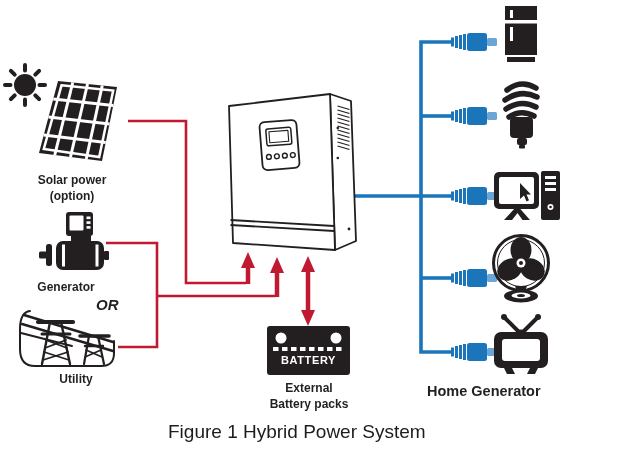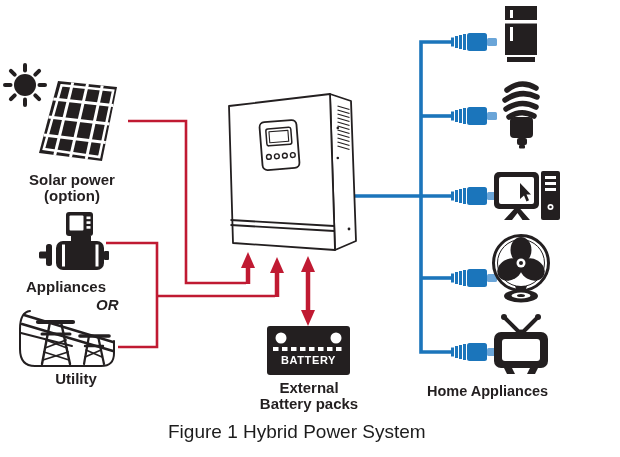--- a/index.html
+++ b/index.html
@@ -6,21 +6,21 @@
     --red:#c01a32; --blue:#1b75bb; --blue_light:#6aa5d8; --ink:#231f20;
   }
   html,body{margin:0;padding:0;background:#fff;}
   #canvas{
     position:relative;width:620px;height:457px;background:#fff;overflow:hidden;
     font-family:"Liberation Sans",sans-serif;
   }
   svg{position:absolute;left:0;top:0;}
   .label{
     position:absolute;font-weight:bold;color:var(--ink);
-    text-align:center;font-size:15px;line-height:16px;white-space:nowrap;
+    text-align:center;font-size:12px;line-height:16px;white-space:nowrap;
   }
   .label .line{display:block;}
   .or{font-style:italic;font-weight:600;font-size:15px;text-align:center;}
   .battery-badge{
     position:absolute;left:267px;top:354px;width:83px;text-align:center;
     color:#ffffff;font-weight:bold;font-size:11px;letter-spacing:.6px;
   }
   .caption{
     position:absolute;left:156px;top:421px;font-size:19px;font-weight:normal;
     color:#1c1c1c;white-space:nowrap;margin-left:12px;
@@ -252,30 +252,30 @@
       <polygon points="504,368 512,368 515,374 507,374" fill="var(--ink)"></polygon>
       <polygon points="530,368 538,368 535,374 527,374" fill="var(--ink)"></polygon>
     </g>
   </svg>
 
   <div class="label" style="left:18px;top:172px;width:108px;">
     <span class="line">Solar power</span>
     <span class="line">(option)</span>
   </div>
 
-  <div class="label" style="left:14px;top:279px;width:104px;">Appliances</div>
+  <div class="label" style="left:14px;top:279px;width:104px;">Generator</div>
 
   <div class="label or" style="left:96px;top:297px;">OR</div>
 
   <div class="label" style="left:24px;top:371px;width:104px;">Utility</div>
 
   <div class="battery-badge">BATTERY</div>
 
   <div class="label" style="left:255px;top:380px;width:108px;">
     <span class="line">External</span>
     <span class="line">Battery packs</span>
   </div>
 
-  <div class="label appliances-label" style="left:427px;top:383px;">Home Appliances</div>
+  <div class="label appliances-label" style="left:427px;top:383px;">Home Generator</div>
 
   <div class="caption">Figure 1 Hybrid Power System</div>
 
 </div>
 
 </body></html>

